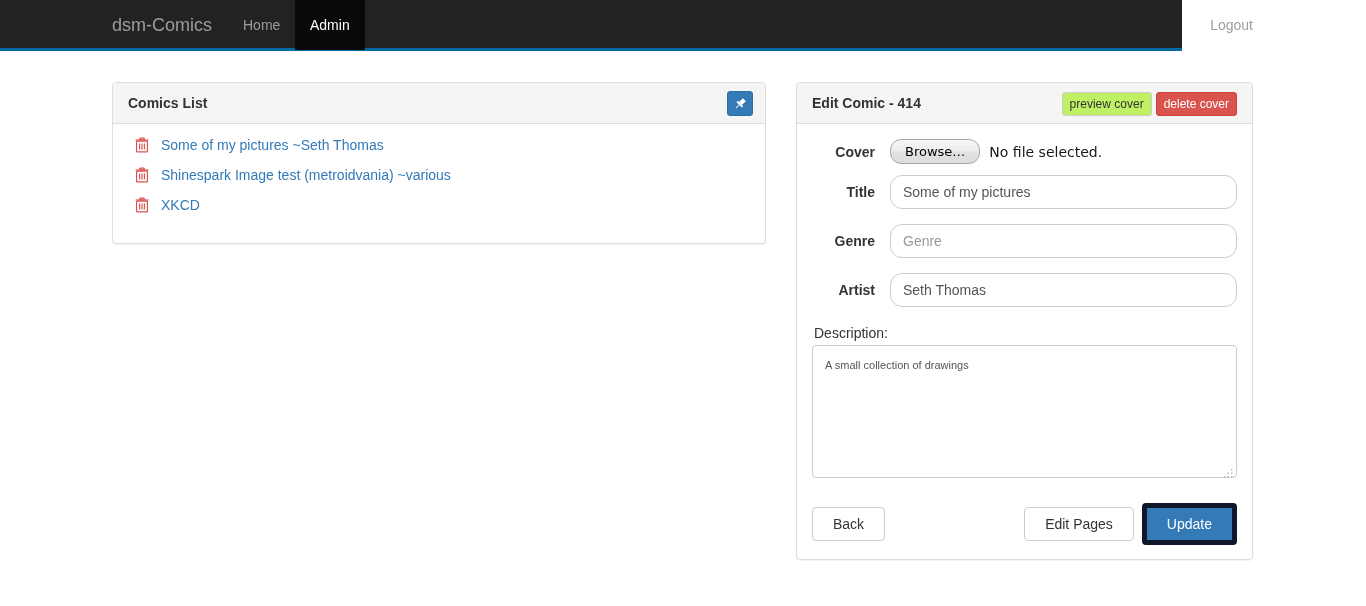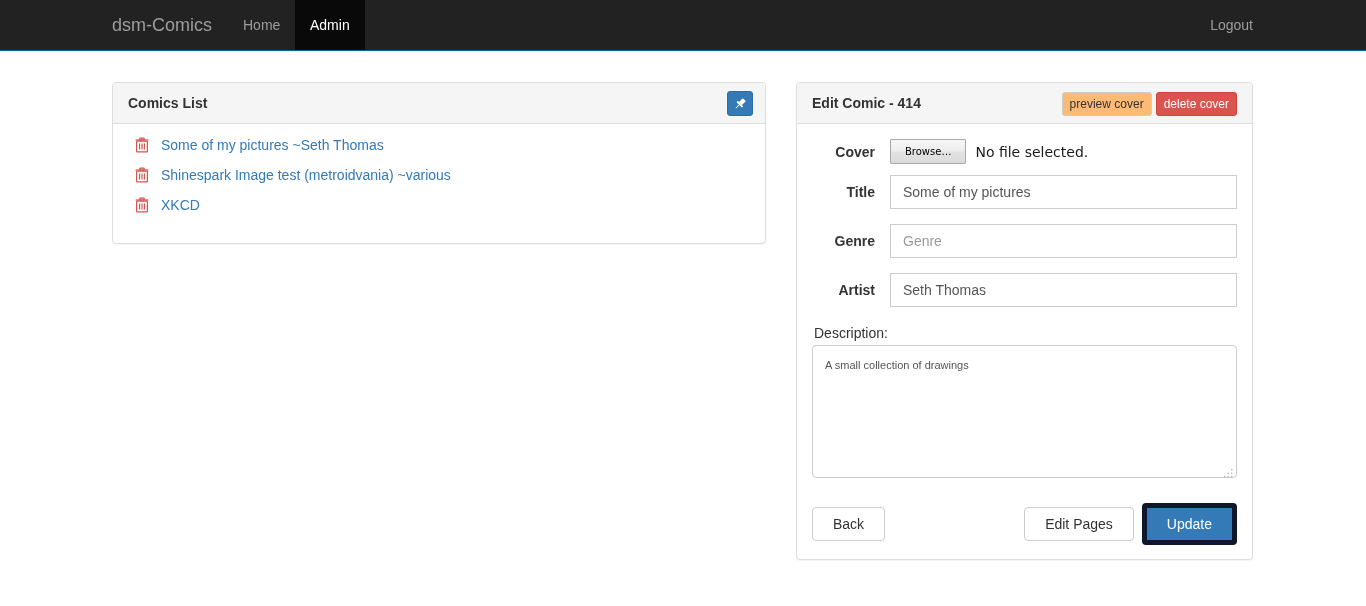--- a/index.html
+++ b/index.html
@@ -7,23 +7,23 @@
     margin: 0; padding: 0;
     width: 1366px; height: 606px;
     background: #ffffff;
     font-family: "Liberation Sans", sans-serif;
     -webkit-font-smoothing: antialiased;
   }
 
   
   .navbar {
     position: absolute; top: 0; left: 0;
-    width: 1366px; height: 51px;
+    width: 1182px; height: 51px;
     background: #222222;
-    border-bottom: 1px solid #0369a1;
+    border-bottom: 3px solid #0369a1;
   }
   .nav-inner {
     position: relative;
     width: 1366px; height: 50px;
   }
   .brand {
     position: absolute; left: 112px; top: 0;
     height: 50px; line-height: 50px;
     font-size: 18px; color: #9d9d9d;
     text-decoration: none; cursor: pointer;
@@ -127,21 +127,21 @@
   .btn-xs {
     font-size: 12px;
     line-height: 1.5;
     padding: 2px 7px;
     border-radius: 3px;
     cursor: pointer;
     font-family: "Liberation Sans", sans-serif;
     white-space: nowrap;
   }
   .btn-default-xs {
-    background: #fdba74;
+    background: #bef264;
     border: 1px solid #cccccc;
     color: #333333;
   }
   .btn-danger-xs {
     background: #d9534f;
     border: 1px solid #d43f3a;
     color: #ffffff;
   }
 
   .form-row {
@@ -160,38 +160,38 @@
   }
   .form-control {
     flex: 1 1 auto;
     height: 34px;
     padding: 6px 12px;
     font-size: 14px;
     font-family: "Liberation Sans", sans-serif;
     color: #555555;
     background: #ffffff;
     border: 1px solid #cccccc;
-    border-radius: 0;
+    border-radius: 12px;
     outline: none;
   }
   .form-control::placeholder { color: #999999; }
 
   
   .file-row { align-items: center; margin-bottom: 11px; }
   .file-widget {
     display: flex;
     align-items: center;
   }
   .browse-btn {
     font-family: "DejaVu Sans", sans-serif;
-    font-size: 10px;
+    font-size: 13px;
     color: #000000;
     background: linear-gradient(to bottom, #f6f6f6 0%, #ededed 48%, #e2e2e2 52%, #dcdcdc 100%);
     border: 1px solid #a9a9a9;
-    border-radius: 1px;
+    border-radius: 11px;
     padding: 3px 14px;
     cursor: pointer;
     line-height: 17px;
   }
   .file-status {
     font-size: 14px;
     color: #1a1a1a;
     margin-left: 9px;
     font-family: "DejaVu Sans", sans-serif;
     white-space: nowrap;

